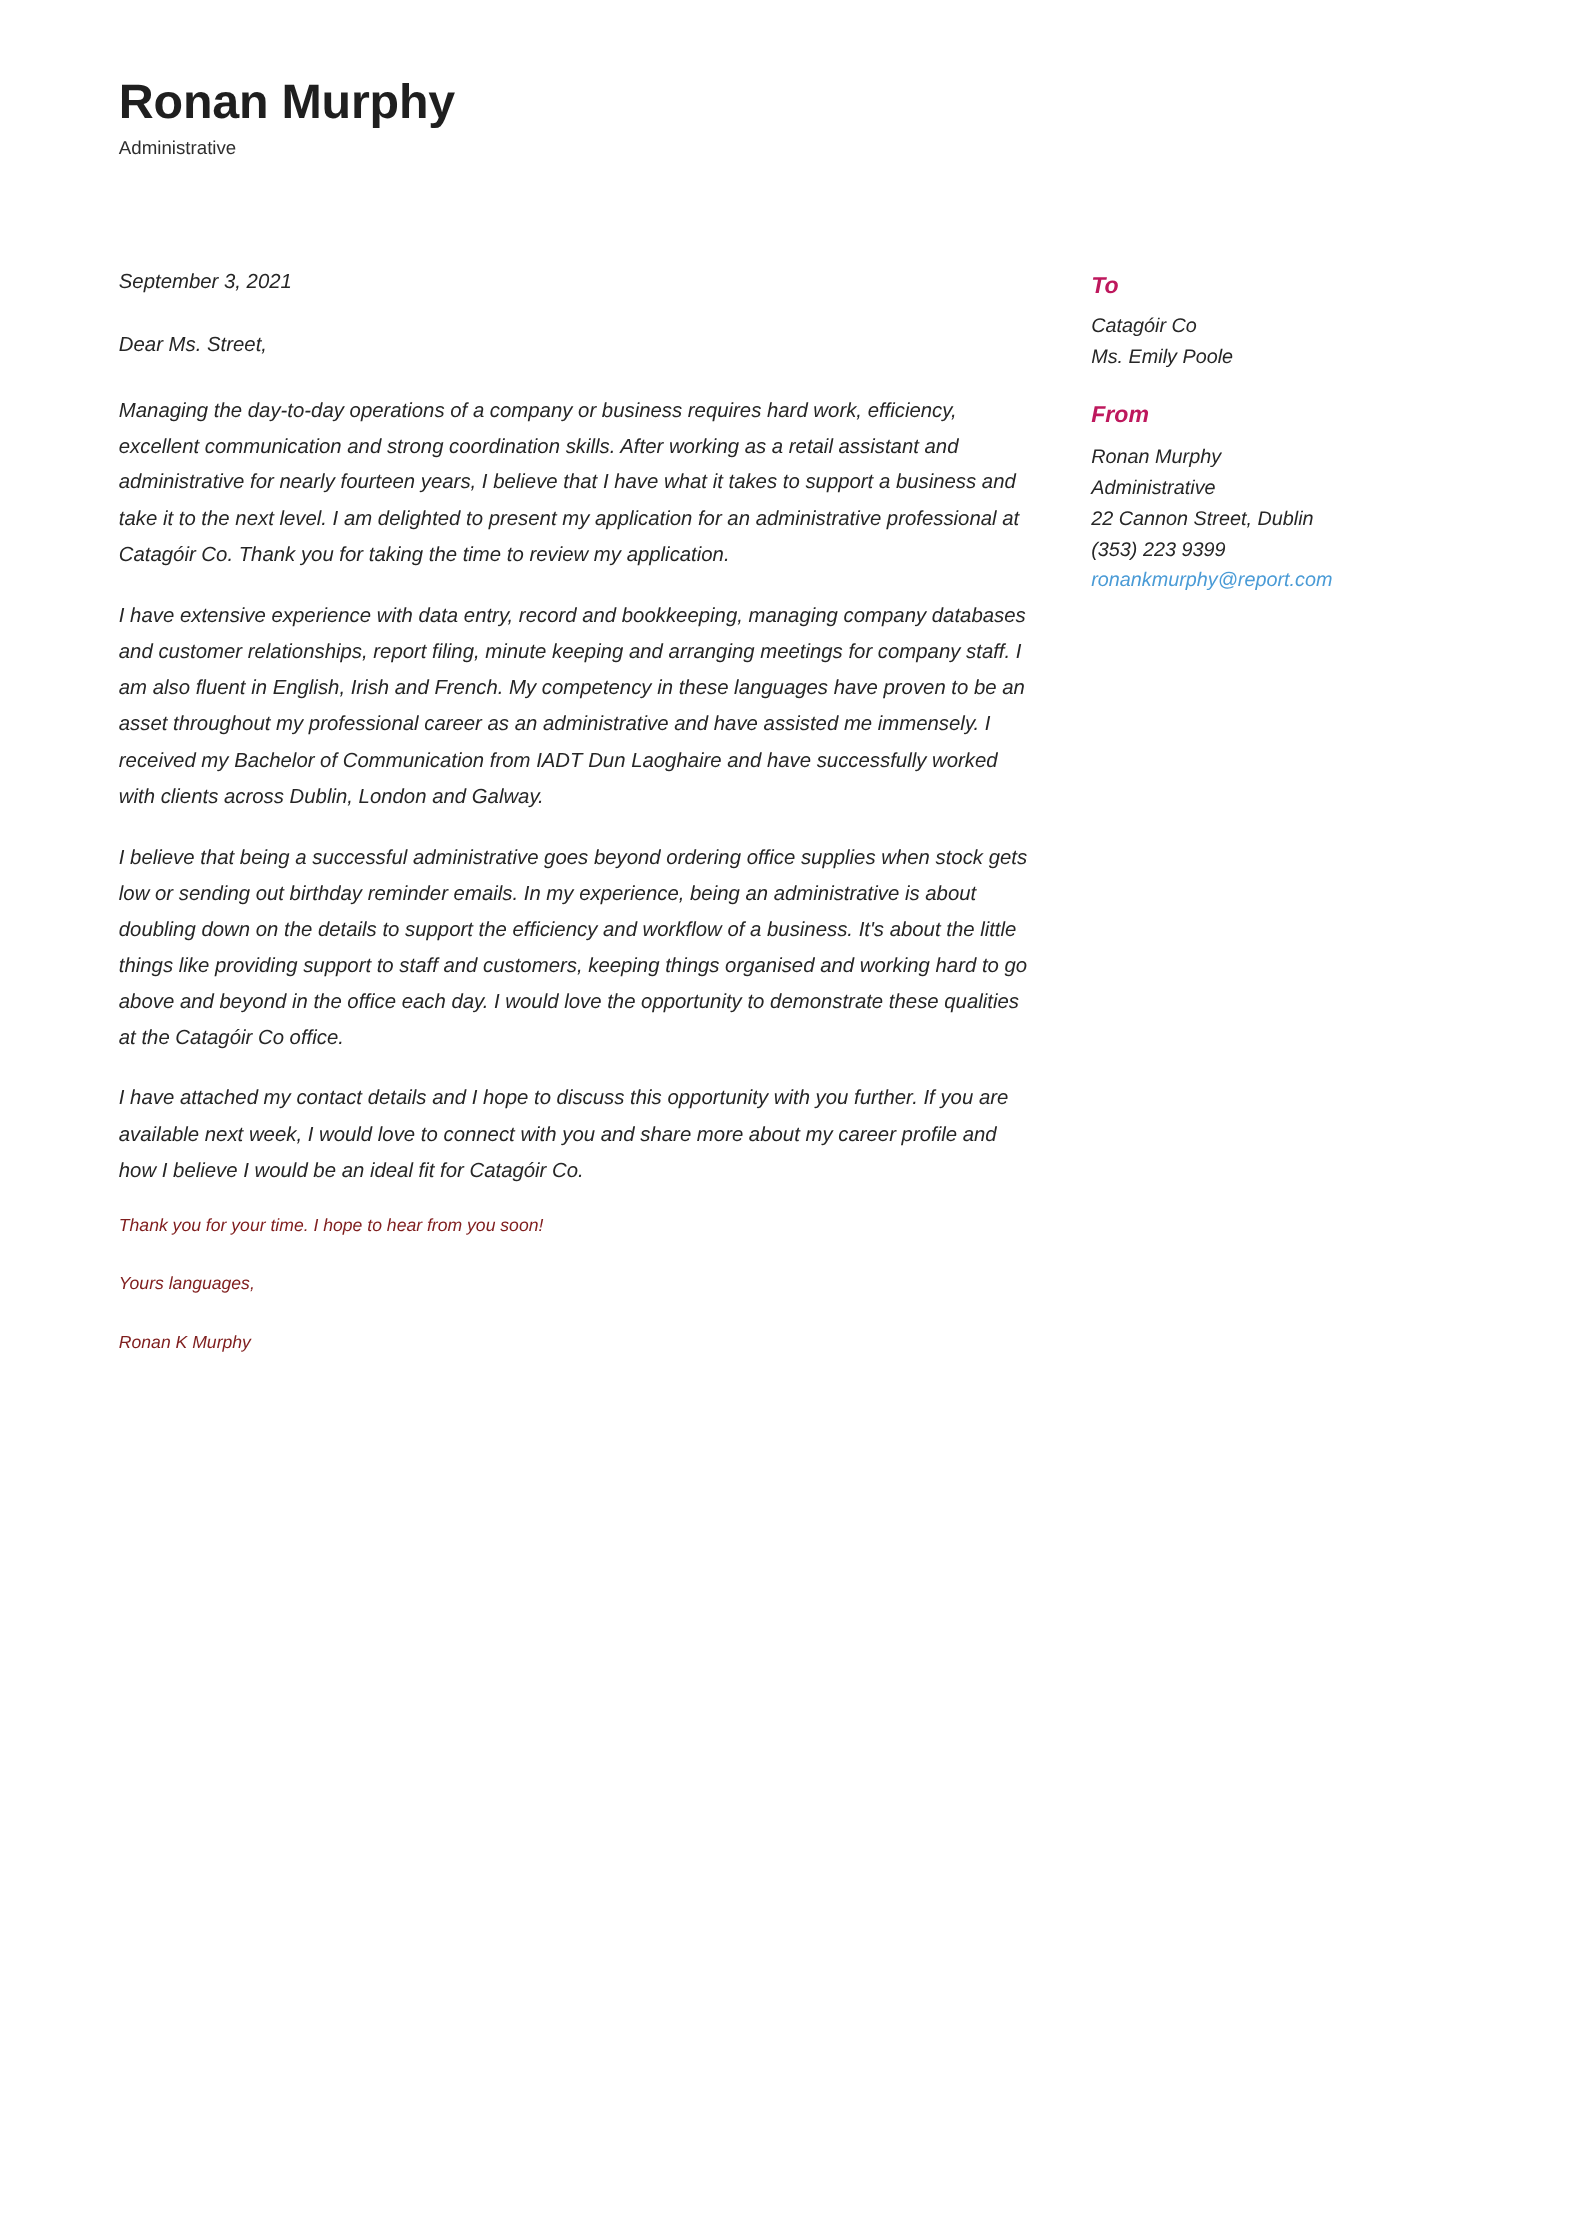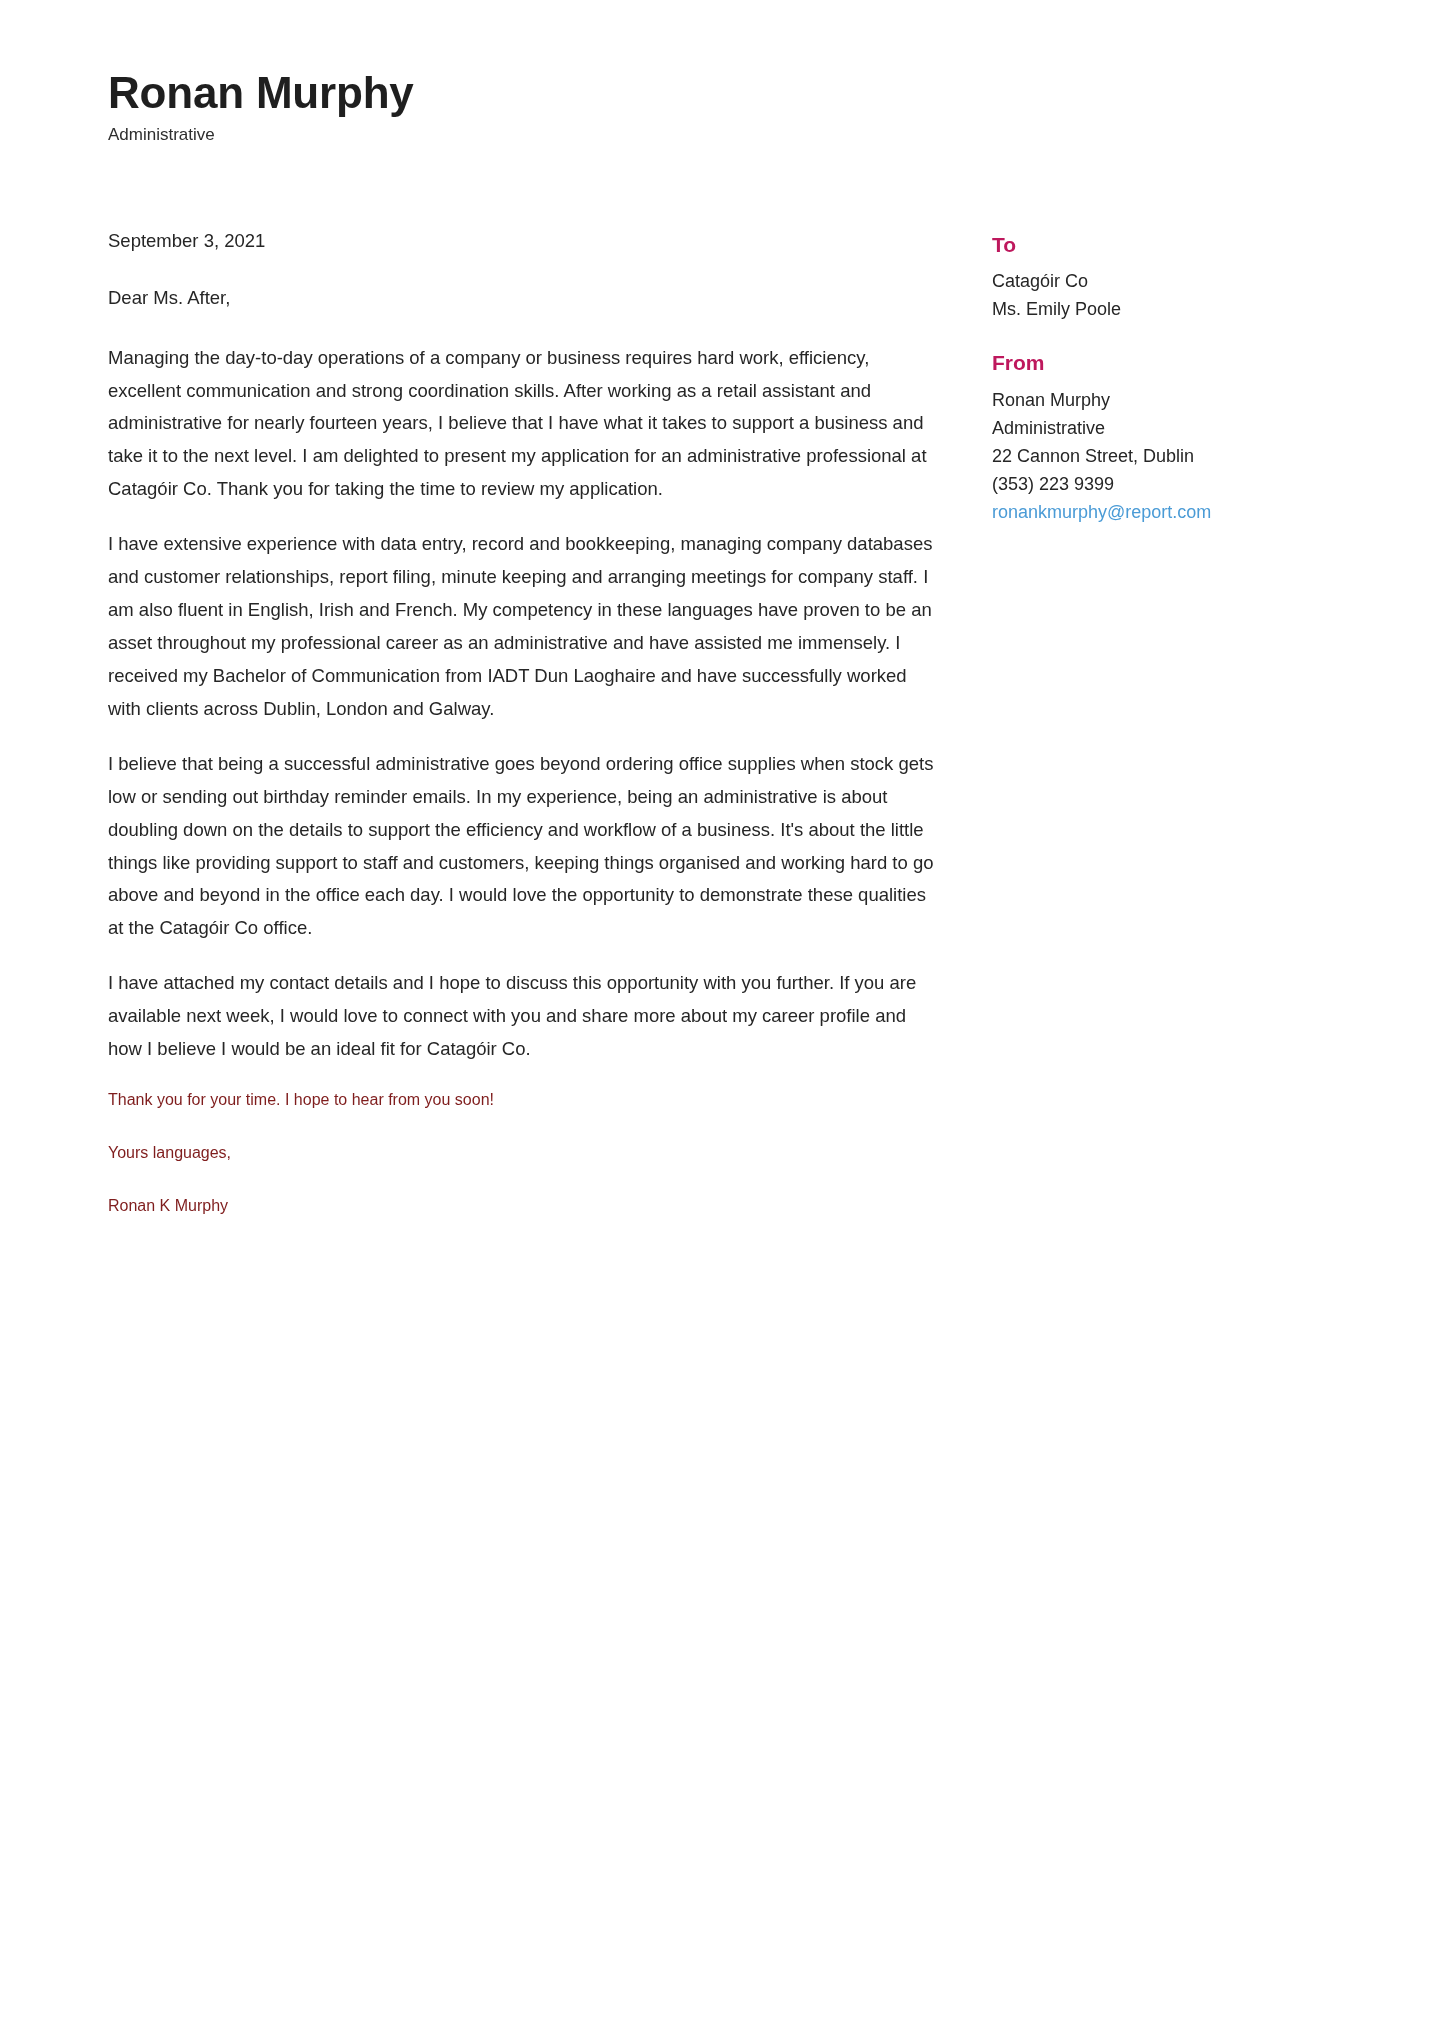--- a/index.html
+++ b/index.html
@@ -47,25 +47,26 @@
     font-size: 17px;
     font-weight: 400;
     line-height: 1.2;
     color: #2e2e2e;
   }
 
   
   .letter-body {
     position: absolute;
     left: 108px;
-    top: 228px;
+    top: 243px;
     width: 1232px;
     display: flex;
     align-items: flex-start;
     gap: 0;
+    font-style: italic;
   }
 
   .letter-main {
     width: 827px;
     flex: 0 0 827px;
   }
 
   .letter-aside {
     width: 348px;
     flex: 0 0 348px;
@@ -138,21 +139,21 @@
     <div class="applicant-name">Ronan Murphy</div>
     <div class="applicant-role">Administrative</div>
   </div>
 
   <div class="letter-body">
 
     <div class="letter-main">
 
       <div class="letter-date">September 3, 2021</div>
 
-      <div class="letter-salutation">Dear Ms. After,</div>
+      <div class="letter-salutation">Dear Ms. Street,</div>
 
       <p class="letter-para">Managing the day-to-day operations of a company or business requires hard work, efficiency, excellent communication and strong coordination skills. After working as a retail assistant and administrative for nearly fourteen years, I believe that I have what it takes to support a business and take it to the next level. I am delighted to present my application for an administrative professional at Catagóir Co. Thank you for taking the time to review my application.</p>
 
       <p class="letter-para">I have extensive experience with data entry, record and bookkeeping, managing company databases and customer relationships, report filing, minute keeping and arranging meetings for company staff. I am also fluent in English, Irish and French. My competency in these languages have proven to be an asset throughout my professional career as an administrative and have assisted me immensely. I received my Bachelor of Communication from IADT Dun Laoghaire and have successfully worked with clients across Dublin, London and Galway.</p>
 
       <p class="letter-para">I believe that being a successful administrative goes beyond ordering office supplies when stock gets low or sending out birthday reminder emails. In my experience, being an administrative is about doubling down on the details to support the efficiency and workflow of a business. It's about the little things like providing support to staff and customers, keeping things organised and working hard to go above and beyond in the office each day. I would love the opportunity to demonstrate these qualities at the Catagóir Co office.</p>
 
       <p class="letter-para">I have attached my contact details and I hope to discuss this opportunity with you further. If you are available next week, I would love to connect with you and share more about my career profile and how I believe I would be an ideal fit for Catagóir Co.</p>
 
       <div class="letter-closing-line">Thank you for your time. I hope to hear from you soon!</div>

